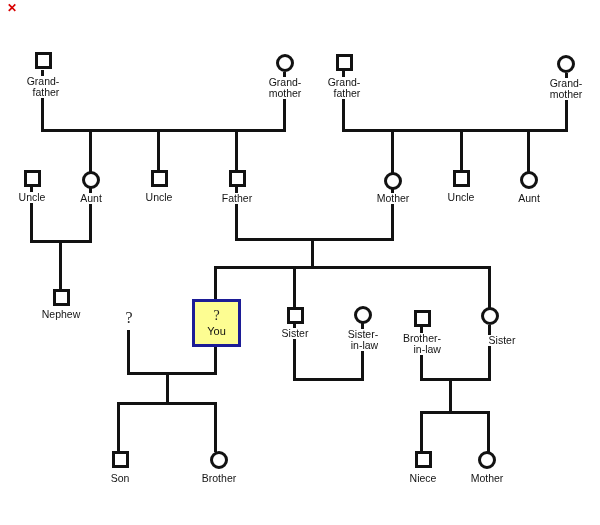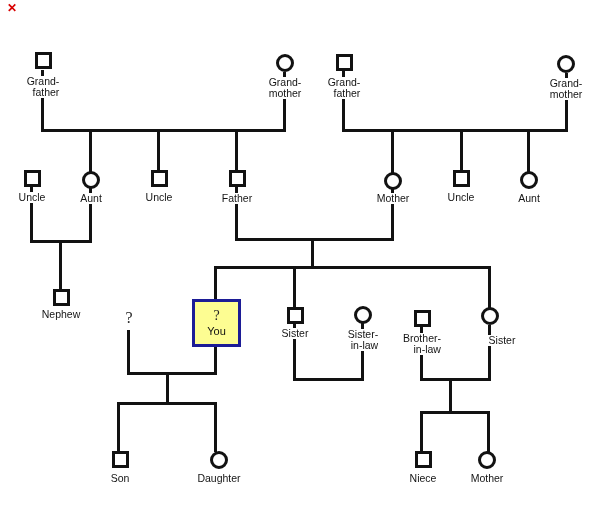--- a/index.html
+++ b/index.html
@@ -138,19 +138,19 @@
   <div class="lbl" style="left:422px;top:333px">
     <span>Brother-</span>
     <span>in-law</span>
   </div>
   <div class="ci" style="left:481px;top:307px"></div>
   <div class="lbl" style="left:502px;top:335px">Sister</div>
 
   <div class="sq" style="left:112px;top:451px"></div>
   <div class="lbl" style="left:120px;top:473px">Son</div>
   <div class="ci" style="left:210px;top:451px"></div>
-  <div class="lbl" style="left:219px;top:473px">Daughter</div>
+  <div class="lbl" style="left:219px;top:473px">Brother</div>
   <div class="sq" style="left:415px;top:451px"></div>
   <div class="lbl" style="left:423px;top:473px">Niece</div>
   <div class="ci" style="left:478px;top:451px"></div>
   <div class="lbl" style="left:487px;top:473px">Mother</div>
 
 </div>
 
 </body></html>

